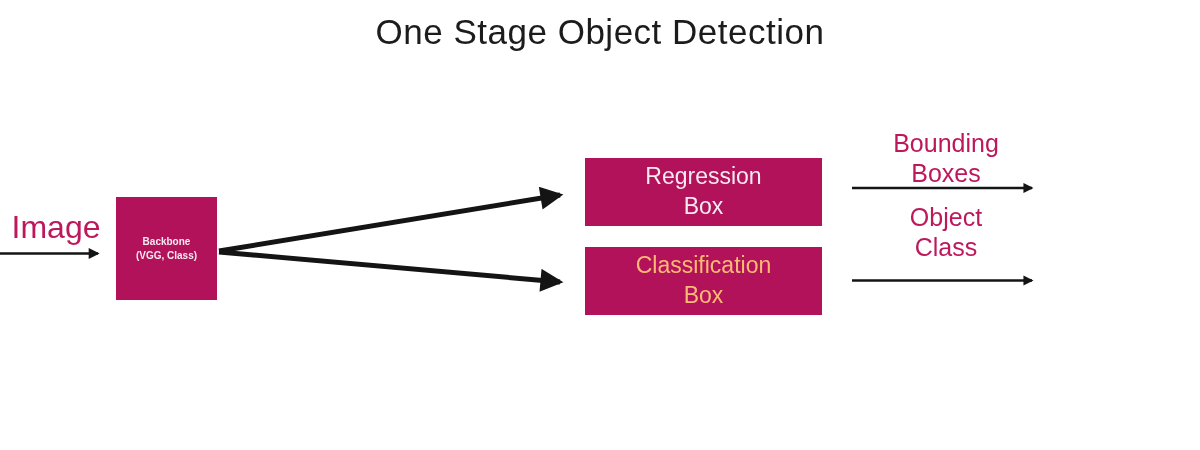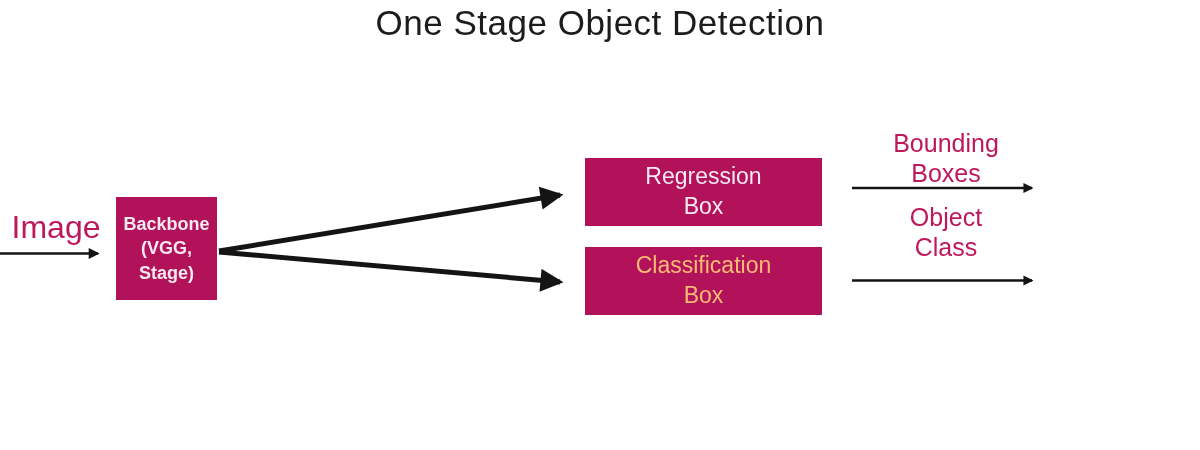--- a/index.html
+++ b/index.html
@@ -10,21 +10,21 @@
   }
   .canvas {
     position: relative;
     width: 1200px;
     height: 450px;
     background: #ffffff;
     overflow: hidden;
   }
   .diagram-title {
     position: absolute;
-    top: 3px;
+    top: 12px;
     left: 0;
     width: 100%;
     text-align: center;
     font-size: 35px;
     font-weight: 500;
     letter-spacing: 0.5px;
     color: #1c1c1c;
   }
   .io-label {
     position: absolute;
@@ -51,21 +51,21 @@
     flex-direction: column;
     align-items: center;
     justify-content: center;
     text-align: center;
   }
   .node-backbone {
     left: 116px;
     top: 197px;
     width: 101px;
     height: 103px;
-    font-size: 18px;
+    font-size: 10px;
     font-weight: bold;
     line-height: 1.35;
   }
   .node-head {
     left: 585px;
     width: 237px;
     font-size: 23px;
     font-weight: 500;
     line-height: 1.3;
   }
@@ -84,21 +84,21 @@
 <body>
 
 <div class="canvas">
 
   <div class="diagram-title">One Stage Object Detection</div>
 
   <div class="io-label label-image">Image</div>
 
   <div class="node node-backbone" style="background: rgb(177, 18, 90); color: rgb(246, 233, 240);">
     <span>Backbone</span>
-    <span>(VGG, Stage)</span>
+    <span>(VGG, Class)</span>
   </div>
 
   <div class="node node-head node-regression" style="background: rgb(177, 18, 90); color: rgb(246, 233, 240);">
     <span>Regression</span>
     <span>Box</span>
   </div>
 
   <div class="node node-head node-classification" style="background: rgb(177, 18, 90); color: #fdba74;">
     <span>Classification</span>
     <span>Box</span>

